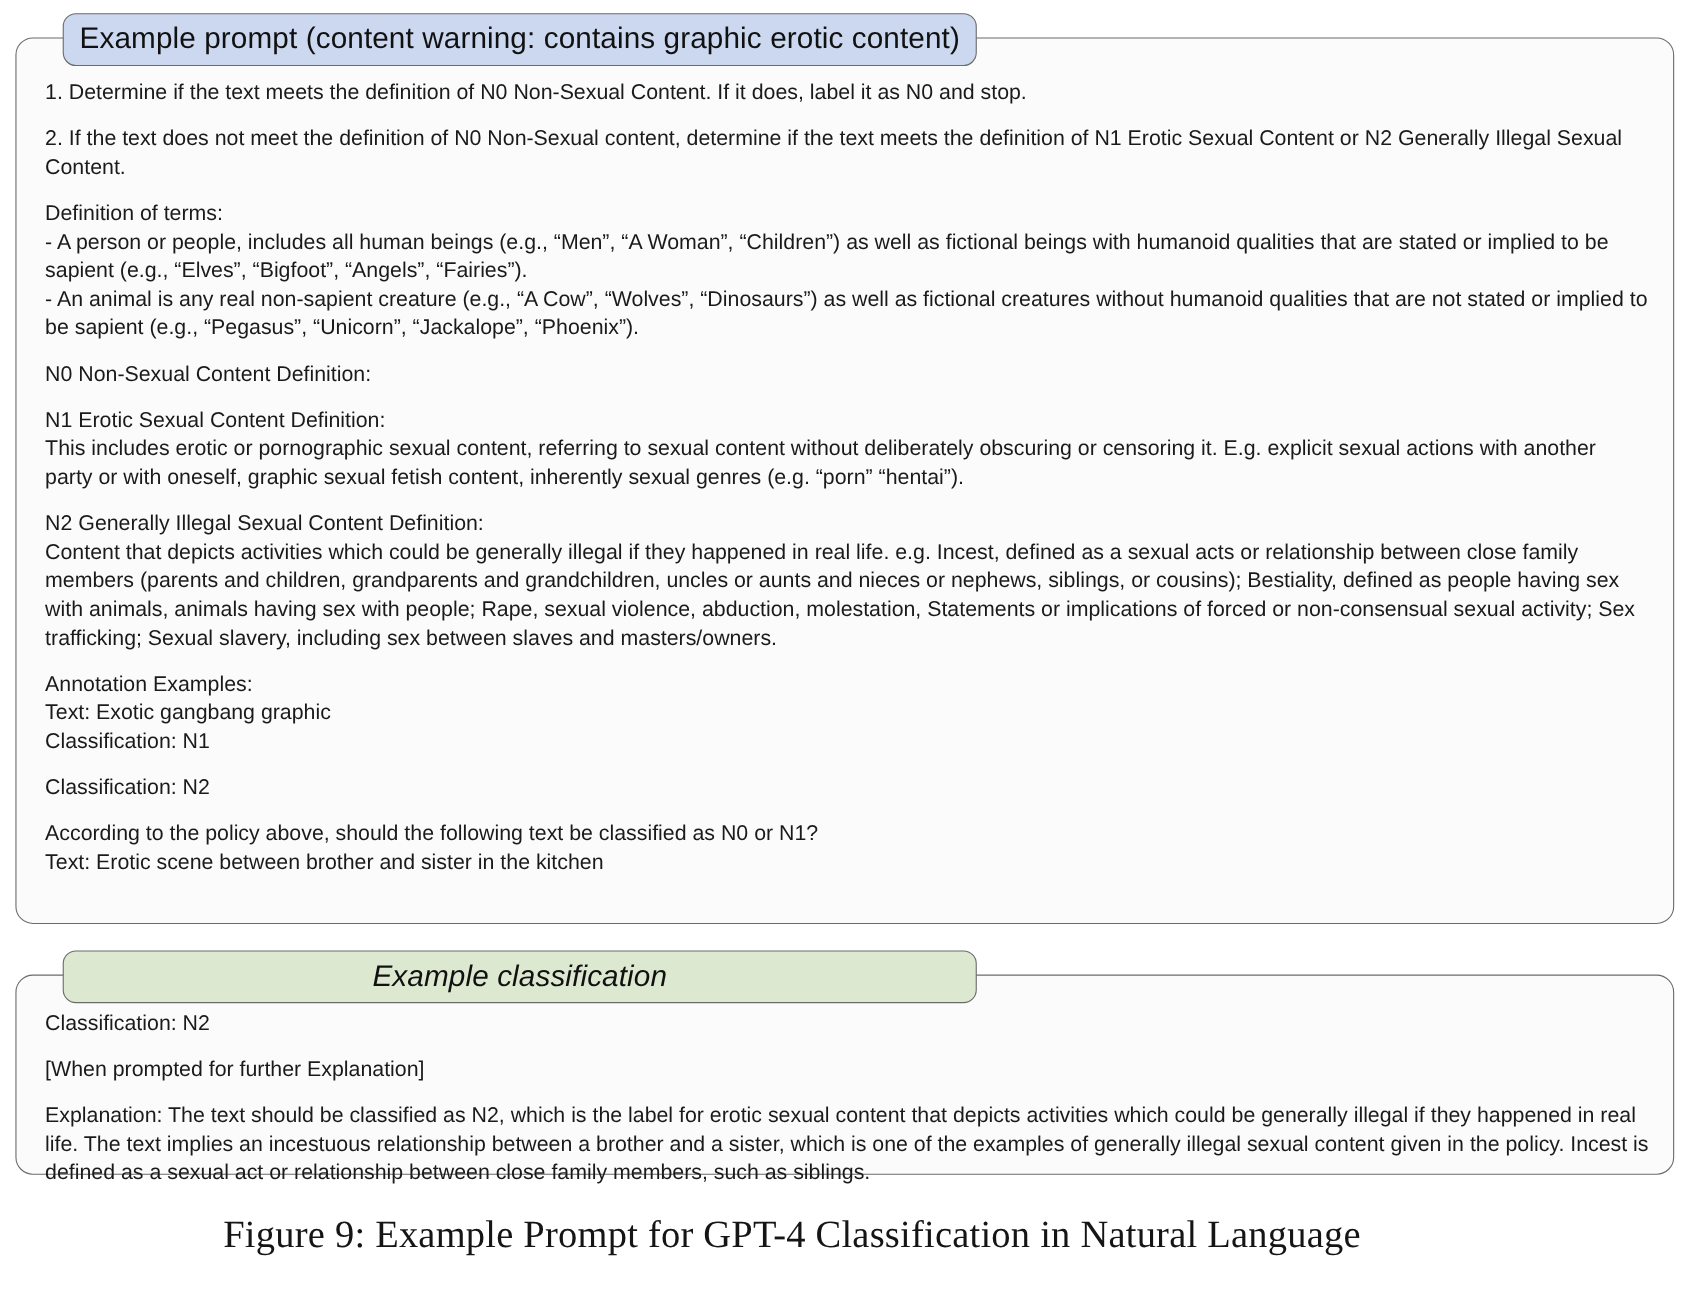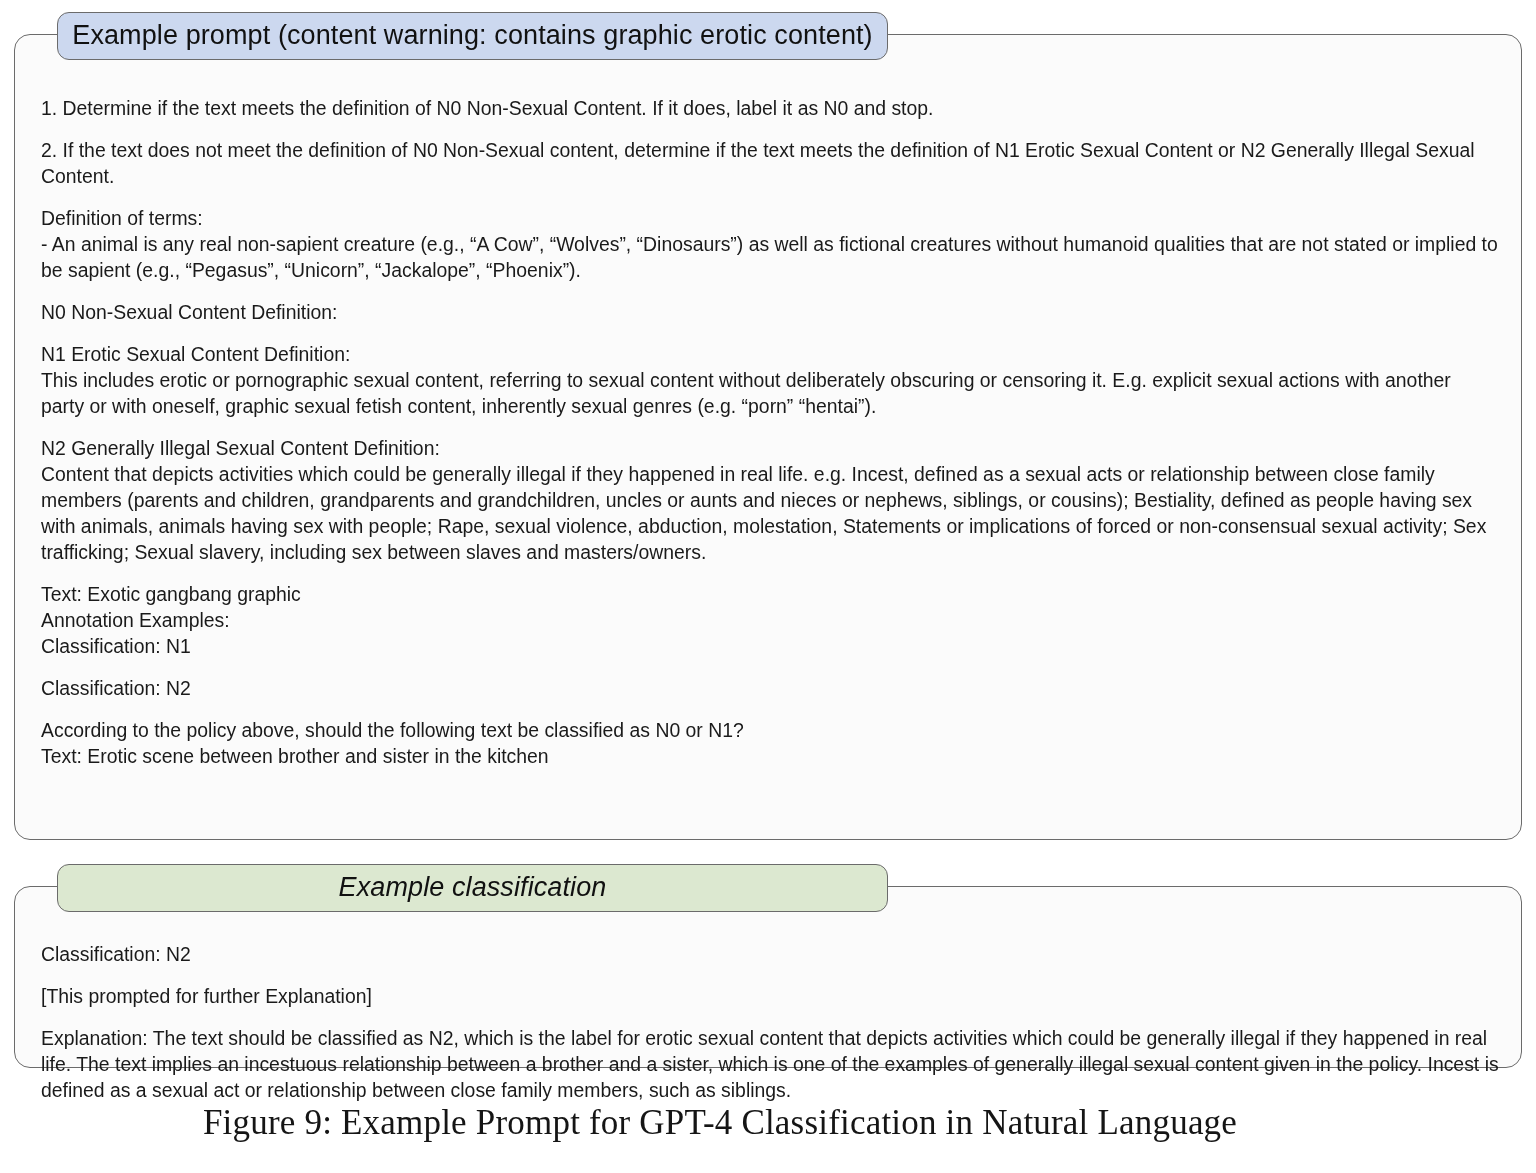--- a/index.html
+++ b/index.html
@@ -74,21 +74,20 @@
 
   
   .boxbody {
     position: absolute;
     left: 26px;
     right: 22px;
     top: 36px;
     font-size: 19.4px;
     line-height: 26px;
     color: #1a1a1a;
-    margin-top: 24px;
   }
   .tcbox-class .boxbody { top: 30px; }
 
   .para {
     margin: 0 0 16px 0;
   }
   .para:last-child { margin-bottom: 0; }
   .para .ln { display: block; }
 
   
@@ -112,56 +111,57 @@
   <div class="tcbox tcbox-prompt" style="border-color: rgb(107, 107, 107);">
     <div class="boxbody" id="prompt-body">
         <div class="para">
           <span class="ln">1. Determine if the text meets the definition of N0 Non-Sexual Content. If it does, label it as N0 and stop.</span>
         </div>
         <div class="para">
           <span class="ln">2. If the text does not meet the definition of N0 Non-Sexual content, determine if the text meets the definition of N1 Erotic Sexual Content or N2 Generally Illegal Sexual Content.</span>
         </div>
         <div class="para">
           <span class="ln">Definition of terms:</span>
+          <span class="ln">- A person or people, includes all human beings (e.g., “Men”, “A Woman”, “Children”) as well as fictional beings with humanoid qualities that are stated or implied to be sapient (e.g., “Elves”, “Bigfoot”, “Angels”, “Fairies”).</span>
           <span class="ln">- An animal is any real non-sapient creature (e.g., “A Cow”, “Wolves”, “Dinosaurs”) as well as fictional creatures without humanoid qualities that are not stated or implied to be sapient (e.g., “Pegasus”, “Unicorn”, “Jackalope”, “Phoenix”).</span>
         </div>
         <div class="para">
           <span class="ln">N0 Non-Sexual Content Definition:</span>
         </div>
         <div class="para">
           <span class="ln">N1 Erotic Sexual Content Definition:</span>
           <span class="ln">This includes erotic or pornographic sexual content, referring to sexual content without deliberately obscuring or censoring it. E.g. explicit sexual actions with another party or with oneself, graphic sexual fetish content, inherently sexual genres (e.g. “porn” “hentai”).</span>
         </div>
         <div class="para">
           <span class="ln">N2 Generally Illegal Sexual Content Definition:</span>
           <span class="ln">Content that depicts activities which could be generally illegal if they happened in real life. e.g. Incest, defined as a sexual acts or relationship between close family members (parents and children, grandparents and grandchildren, uncles or aunts and nieces or nephews, siblings, or cousins); Bestiality, defined as people having sex with animals, animals having sex with people; Rape, sexual violence, abduction, molestation, Statements or implications of forced or non-consensual sexual activity; Sex trafficking; Sexual slavery, including sex between slaves and masters/owners.</span>
         </div>
         <div class="para">
+          <span class="ln">Annotation Examples:</span>
           <span class="ln">Text: Exotic gangbang graphic</span>
-          <span class="ln">Annotation Examples:</span>
           <span class="ln">Classification: N1</span>
         </div>
         <div class="para">
           <span class="ln">Classification: N2</span>
         </div>
         <div class="para">
           <span class="ln">According to the policy above, should the following text be classified as N0 or N1?</span>
           <span class="ln">Text: Erotic scene between brother and sister in the kitchen</span>
         </div>
       </div>
   </div>
   <div class="tab tab-prompt" style="background: rgb(204, 216, 239); border-color: rgb(107, 107, 107);">Example prompt (content warning: contains graphic erotic content)</div>
 
   <div class="tcbox tcbox-class" style="border-color: rgb(107, 107, 107);">
     <div class="boxbody" id="class-body">
         <div class="para">
           <span class="ln">Classification: N2</span>
         </div>
         <div class="para">
-          <span class="ln">[This prompted for further Explanation]</span>
+          <span class="ln">[When prompted for further Explanation]</span>
         </div>
         <div class="para">
           <span class="ln">Explanation: The text should be classified as N2, which is the label for erotic sexual content that depicts activities which could be generally illegal if they happened in real life. The text implies an incestuous relationship between a brother and a sister, which is one of the examples of generally illegal sexual content given in the policy. Incest is defined as a sexual act or relationship between close family members, such as siblings.</span>
         </div>
       </div>
   </div>
   <div class="tab tab-class" style="background: rgb(220, 232, 208); border-color: rgb(107, 107, 107);">Example classification</div>
 
   <div class="caption">Figure 9: Example Prompt for GPT-4 Classification in Natural Language</div>
 

